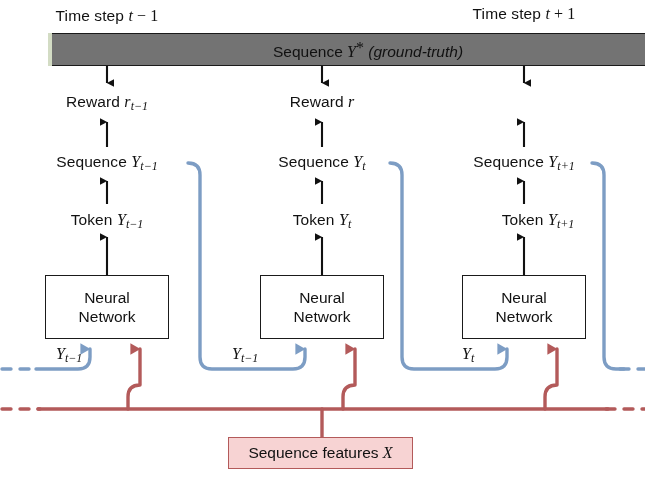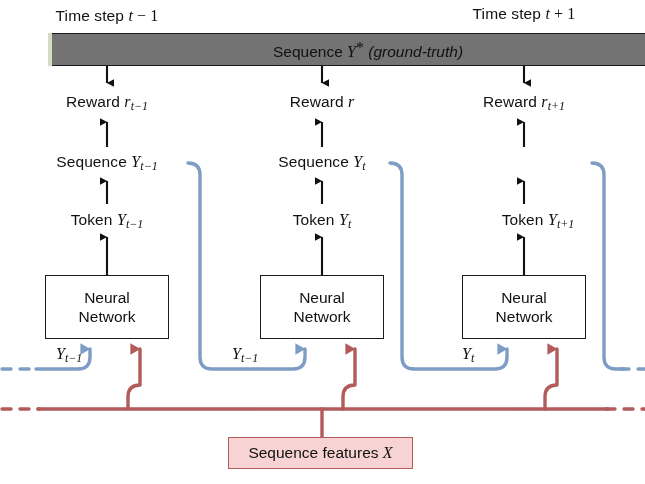--- a/index.html
+++ b/index.html
@@ -201,29 +201,29 @@
     <span class="edge"></span>
     <span><span>Sequence </span><span class="mathit">Y</span><span class="op" style="vertical-align:0.25em;">*</span><span>&nbsp;</span><span class="ital">(ground-truth)</span></span>
   </div>
 
   <div class="lbl" style="left:107px; top:93px;">
     <span>Reward </span><span class="mathit">r</span><span class="sub">t−1</span>
   </div>
   <div class="lbl" style="left:322px; top:93px;">
     <span>Reward </span><span class="mathit">r</span><span class="sub"></span>
   </div>
-  <div class="lbl" style="left:524px; top:93px;">
-    <span>Reward </span><span class="mathit">r</span><span class="sub">t+1</span>
-  </div>
 
   <div class="lbl" style="left:107px; top:153px;">
     <span>Sequence </span><span class="mathit">Y</span><span class="sub">t−1</span>
   </div>
   <div class="lbl" style="left:322px; top:153px;">
     <span>Sequence </span><span class="mathit">Y</span><span class="sub">t</span>
+  </div>
+  <div class="lbl" style="left:524px; top:153px;">
+    <span>Sequence </span><span class="mathit">Y</span><span class="sub">t+1</span>
   </div>
 
   <div class="lbl" style="left:107px; top:211px;">
     <span>Token </span><span class="mathit">Y</span><span class="sub">t−1</span>
   </div>
   <div class="lbl" style="left:322px; top:211px;">
     <span>Token </span><span class="mathit">Y</span><span class="sub">t</span>
   </div>
   <div class="lbl" style="left:524px; top:211px;margin-left:14px;">
     <span>Token </span><span class="mathit">Y</span><span class="sub">t+1</span>

